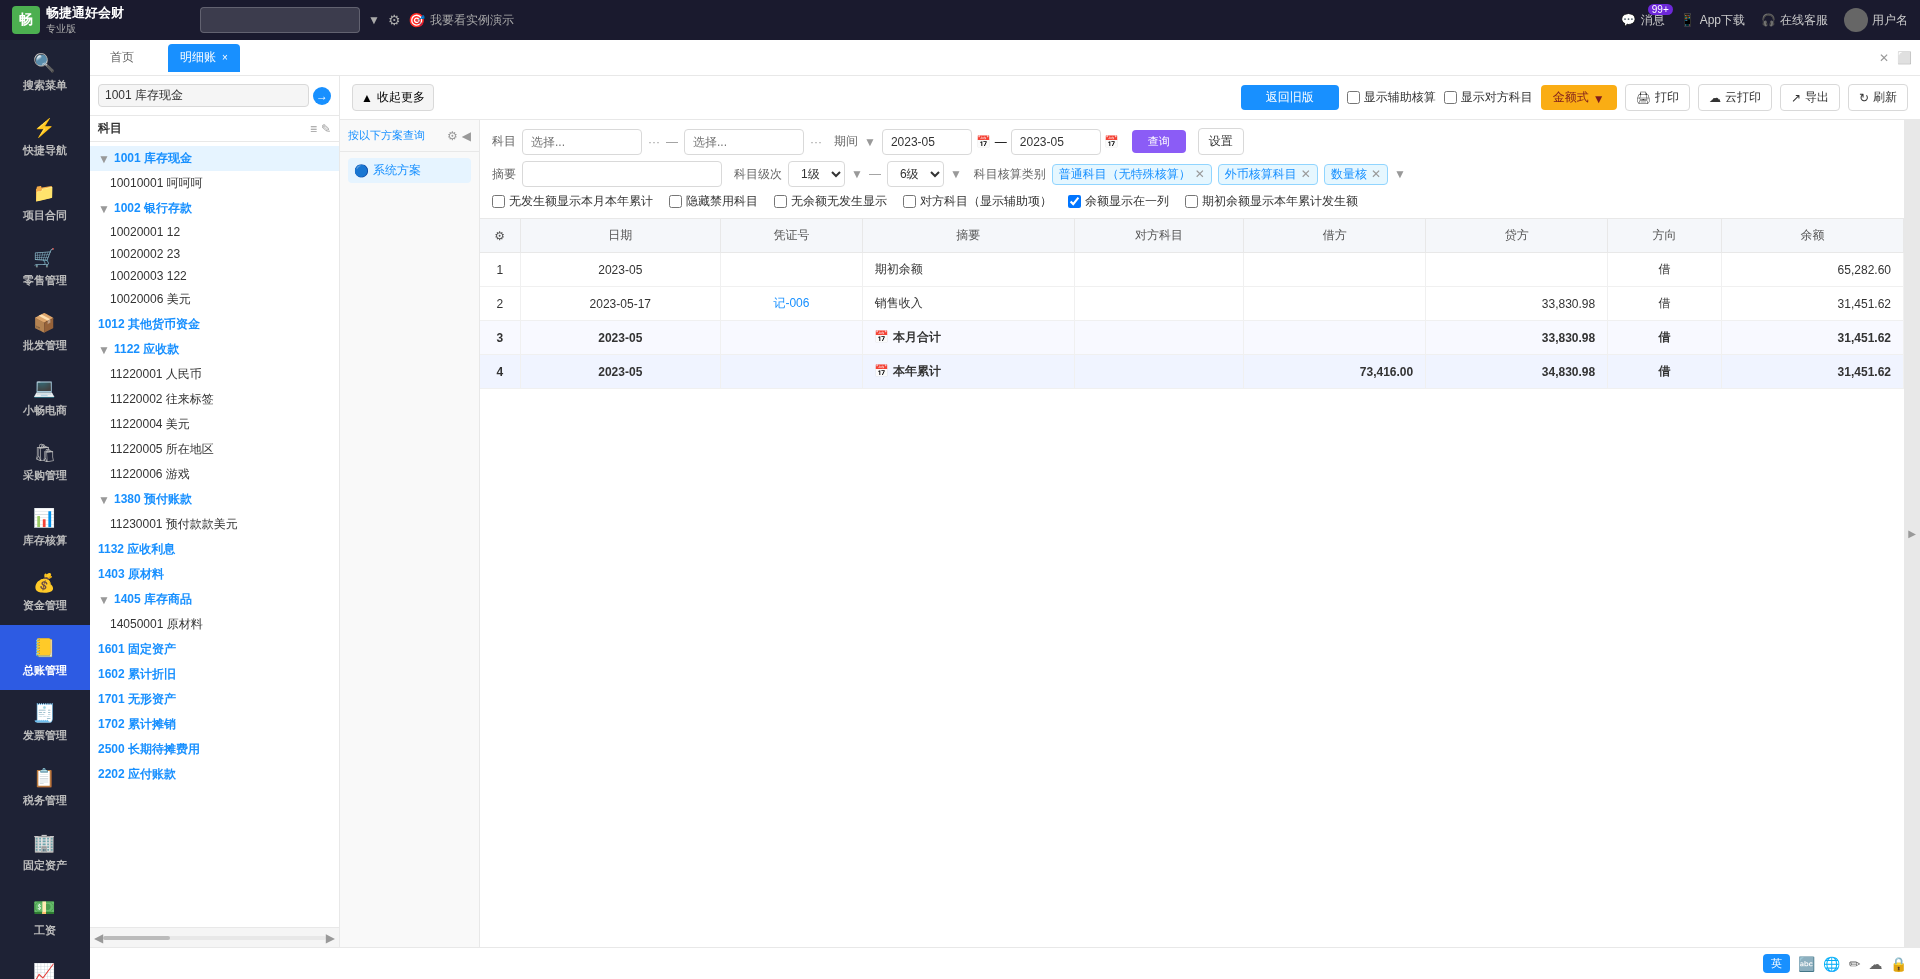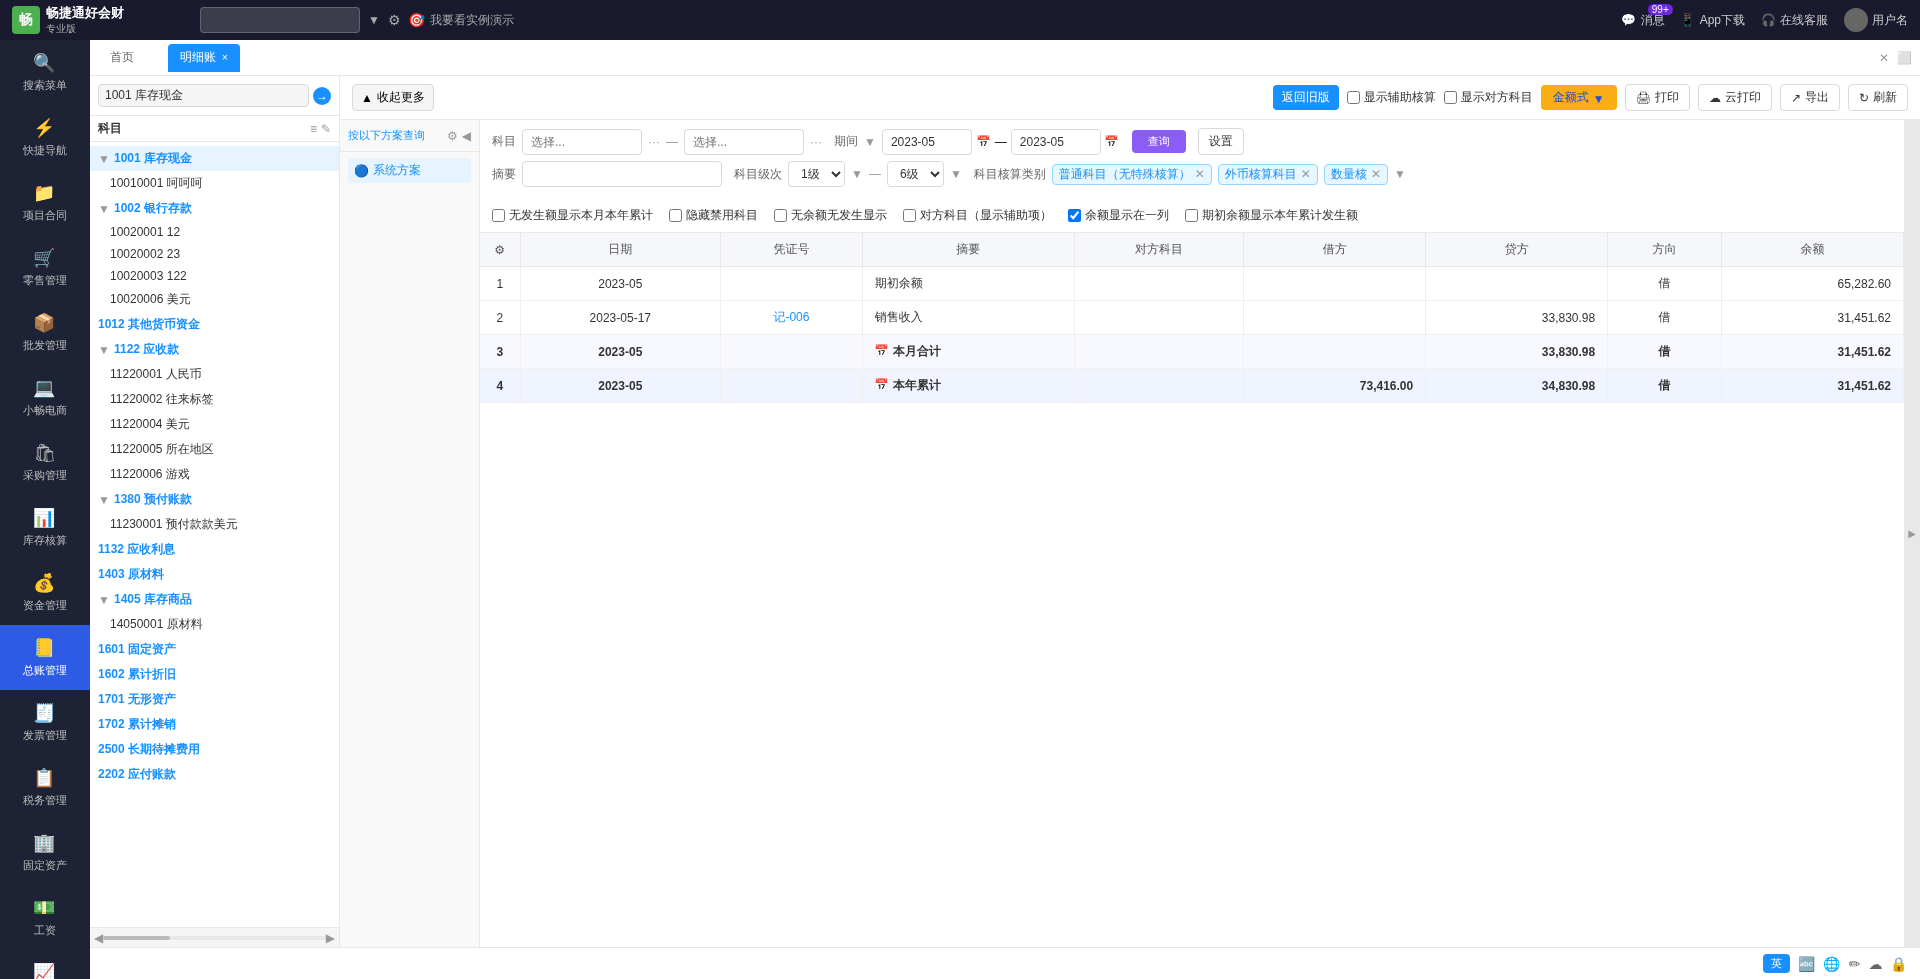--- a/index.html
+++ b/index.html
@@ -25,21 +25,21 @@
     .avatar { width: 24px; height: 24px; background: #666; border-radius: 50%; }
 
     
     .main-layout { display: flex; flex: 1; overflow: hidden; }
 
     
     .sidebar { width: 90px; background: #1e2235; color: #ccc; display: flex; flex-direction: column; align-items: center; flex-shrink: 0; overflow-y: auto; }
     .sidebar-item { width: 100%; padding: 12px 4px; display: flex; flex-direction: column; align-items: center; gap: 4px; cursor: pointer; color: #bbb; transition: background 0.2s; }
     .sidebar-item.active { background: #2d5be3; color: #fff; }
     .sidebar-item-icon { font-size: 18px; }
-    .sidebar-item-label { font-size: 11px; text-align: center; }
+    .sidebar-item-label { font-size: 11px; text-align: center; font-weight: bold; }
 
     
     .content-area { flex: 1; display: flex; flex-direction: column; overflow: hidden; background: #f0f2f5; }
 
     
     .tabbar { height: 36px; background: #fff; display: flex; align-items: center; padding: 0 8px; border-bottom: 1px solid #e8e8e8; flex-shrink: 0; }
     .tab { height: 28px; padding: 0 12px; display: flex; align-items: center; gap: 6px; cursor: pointer; border-radius: 4px 4px 0 0; color: #666; font-size: 12px; }
     .tab.active { background: #1890ff; color: #fff; margin-left: 22px; }
     .tab-close { font-size: 10px; cursor: pointer; }
     .tab-home { background: transparent; color: #666; }
@@ -63,23 +63,23 @@
     .left-panel-footer { height: 20px; background: #f5f5f5; border-top: 1px solid #e8e8e8; display: flex; align-items: center; justify-content: space-between; padding: 0 4px; }
     .scroll-left, .scroll-right { cursor: pointer; color: #999; font-size: 12px; }
 
     
     .right-panel { flex: 1; display: flex; flex-direction: column; overflow: hidden; }
 
     
     .toolbar { padding: 8px 12px; background: #fff; border-bottom: 1px solid #e8e8e8; display: flex; align-items: center; gap: 8px; flex-shrink: 0; }
     .toolbar-left { display: flex; align-items: center; gap: 4px; }
     .toolbar-spacer { flex: 1; }
-    .btn-primary { background: #1890ff; color: #fff; border: none; padding: 4px 9px; border-radius: 4px; cursor: pointer; font-size: 12px; text-align: right; }
+    .btn-primary { background: #1890ff; color: #fff; border: none; padding: 4px 25px; border-radius: 4px; cursor: pointer; font-size: 12px; text-align: right; }
     .btn-outline { background: #fff; color: #333; border: 1px solid #d9d9d9; padding: 4px 10px; border-radius: 4px; cursor: pointer; font-size: 12px; display: flex; align-items: center; gap: 4px; }
-    .btn-gold { background: #faad14; color: #1d4ed8; border: none; padding: 4px 12px; border-radius: 4px; cursor: pointer; font-size: 12px; display: flex; align-items: flex-end; gap: 4px; }
+    .btn-gold { background: #faad14; color: #7f1d1d; border: none; padding: 4px 12px; border-radius: 4px; cursor: pointer; font-size: 12px; display: flex; align-items: flex-end; gap: 4px; }
     .checkbox-group { display: flex; align-items: center; gap: 4px; color: #333; }
     .checkbox-group input { cursor: pointer; }
     .collapse-btn { background: #f5f5f5; border: 1px solid #d9d9d9; padding: 4px 8px; border-radius: 4px; cursor: pointer; display: flex; align-items: center; gap: 4px; }
 
     
     .filter-area { background: #fff; border-bottom: 1px solid #e8e8e8; padding: 8px 12px; flex-shrink: 0; }
     .filter-row { display: flex; align-items: center; gap: 12px; margin-bottom: 6px; }
     .filter-section { display: flex; align-items: center; gap: 6px; }
     .filter-label { color: #666; white-space: nowrap; }
     .filter-input { border: 1px solid #d9d9d9; border-radius: 4px; padding: 2px 8px; height: 26px; min-width: 120px; color: #333; background: #fff; }
@@ -469,21 +469,21 @@
                     <span class="tag-close">✕</span>
                   </span>
                   <span class="tag">
                     <span>数量核</span>
                     <span class="tag-close">✕</span>
                   </span>
                   <span style="cursor:pointer;color:#999;">▼</span>
                 </div>
               </div>
 
-              <div style="display:flex;align-items:center;gap:16px;margin-top:20px;flex-wrap:wrap;">
+              <div style="display:flex;align-items:center;gap:16px;margin-top:6px;flex-wrap:wrap;">
                 <label class="check-item">
                   <input type="checkbox" style="">
                   <span>无发生额显示本月本年累计</span>
                 </label>
                 <label class="check-item">
                   <input type="checkbox" style="">
                   <span>隐藏禁用科目</span>
                 </label>
                 <label class="check-item">
                   <input type="checkbox" style="">

